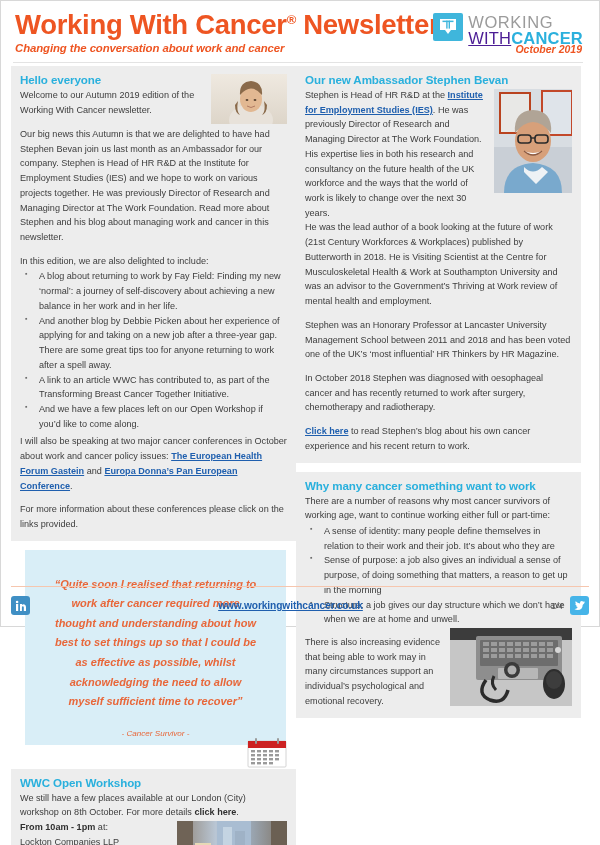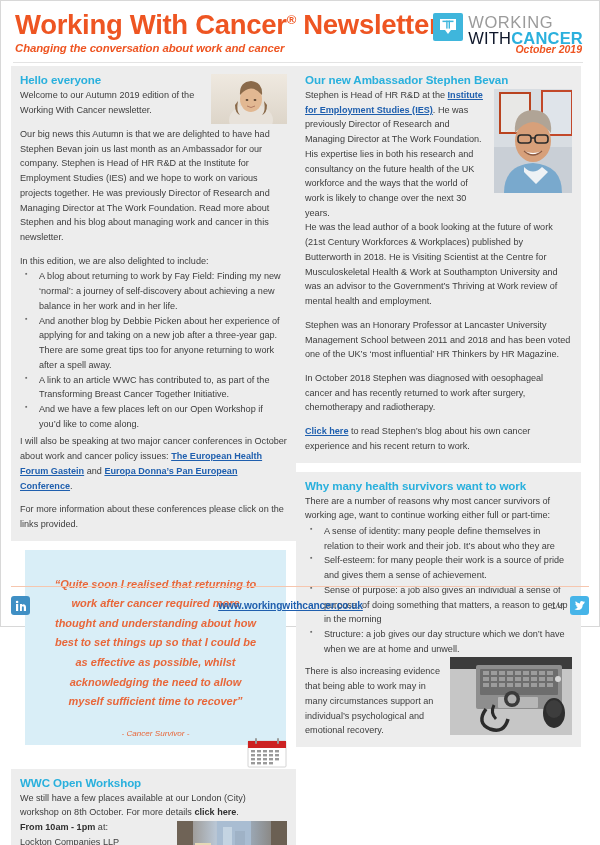--- a/index.html
+++ b/index.html
@@ -66,21 +66,21 @@
   .logo-mark svg { display: block; }
   .logo-text { line-height: 1; padding-top: 1px; }
   .logo-l1 {
     font-size: 16.5px; color: #9b9b9b;
     letter-spacing: 0.6px; font-weight: 300;
   }
   .logo-l2 {
     font-size: 16.5px; letter-spacing: 0.2px; font-weight: 300;
     margin-top: -1px;
   }
-  .logo-l2 .with { color: #0f172a; }
+  .logo-l2 .with { color: #4c1d95; text-decoration: underline; }
   .logo-l2 .cancer { color: #2bb0dd; font-weight: bold; }
   .issue-date {
     position: absolute;
     right: 3px; top: 34px;
     font-size: 10.5px;
     font-style: italic;
     font-weight: bold;
     color: #ee5522;
   }
   .header-rule {
@@ -391,25 +391,24 @@
         </svg>
         <p class="body"><span>Stephen is Head of HR R&amp;D at the </span><a class="link" href="#">Institute for Employment Studies (IES)</a><span>.  He was previously Director of Research and Managing Director at The Work Foundation. His expertise lies in both his research and consultancy on the future health of the UK workforce and the ways that the world of work is likely to change over the next 30 years.</span></p>
         <div class="clear"></div>
         <p class="body">He was the lead author of a book looking at the future of work (21st Century Workforces &amp; Workplaces) published by Butterworth in 2018. He is Visiting Scientist at the Centre for Musculoskeletal Health &amp; Work at Southampton University and was an advisor to the Government’s Thriving at Work review of mental health and employment.</p>
         <p class="body">Stephen was an Honorary Professor at Lancaster University Management School between 2011 and 2018 and has been voted one of the UK’s ‘most influential’ HR Thinkers by HR Magazine.</p>
         <p class="body">In October 2018 Stephen was diagnosed with oesophageal cancer and has recently returned to work after surgery, chemotherapy and radiotherapy.</p>
         <p class="body"><a class="link" href="#">Click here</a><span> to read Stephen’s blog about his own cancer experience and his recent return to work.</span></p>
       </div>
 
       <div class="panel">
-        <h2 class="sec">Why many health survivors want to work</h2>
+        <h2 class="sec">Why many cancer something want to work</h2>
         <p class="body">There are a number of reasons why most cancer survivors of working age, want to continue working either full or part-time:</p>
         <ul class="body">
           <li>A sense of identity: many people define themselves in relation to their work and their job. It’s about who they are</li>
-          <li>Self-esteem: for many people their work is a source of pride and gives them a sense of achievement.</li>
           <li>Sense of purpose: a job also gives an individual a sense of purpose, of doing something that matters, a reason to get up in the morning</li>
           <li>Structure: a job gives our day structure which we don’t have when we are at home and unwell.</li>
         </ul>
         <svg class="photo photo-laptop img-float-right" width="122" height="78" viewBox="0 0 122 78">
           <rect width="122" height="78" fill="#c6c6c6"></rect>
           <rect x="0" y="0" width="122" height="12" fill="#3c3c3c"></rect>
           <rect x="26" y="8" width="86" height="44" rx="2" fill="#8e8e8e"></rect>
           <rect x="30" y="12" width="78" height="26" rx="1" fill="#6d6d6d"></rect>
           <g fill="#9c9c9c">
             <rect x="33" y="14" width="6" height="4"></rect>

